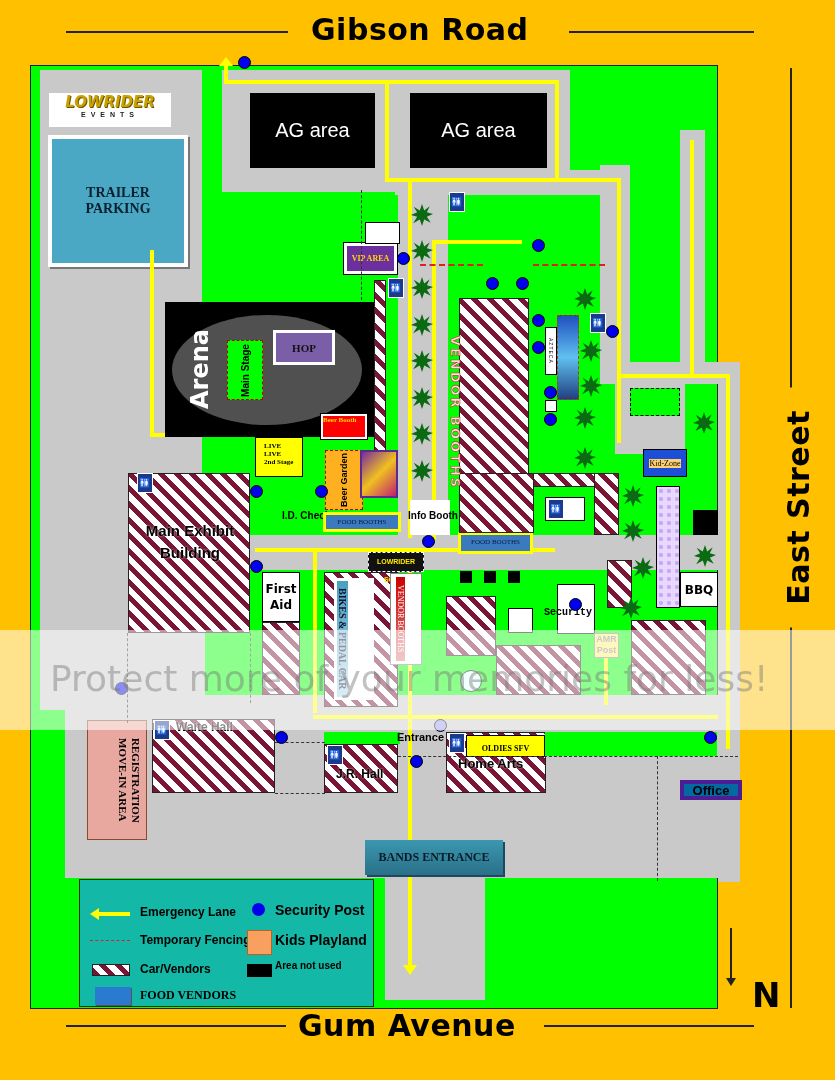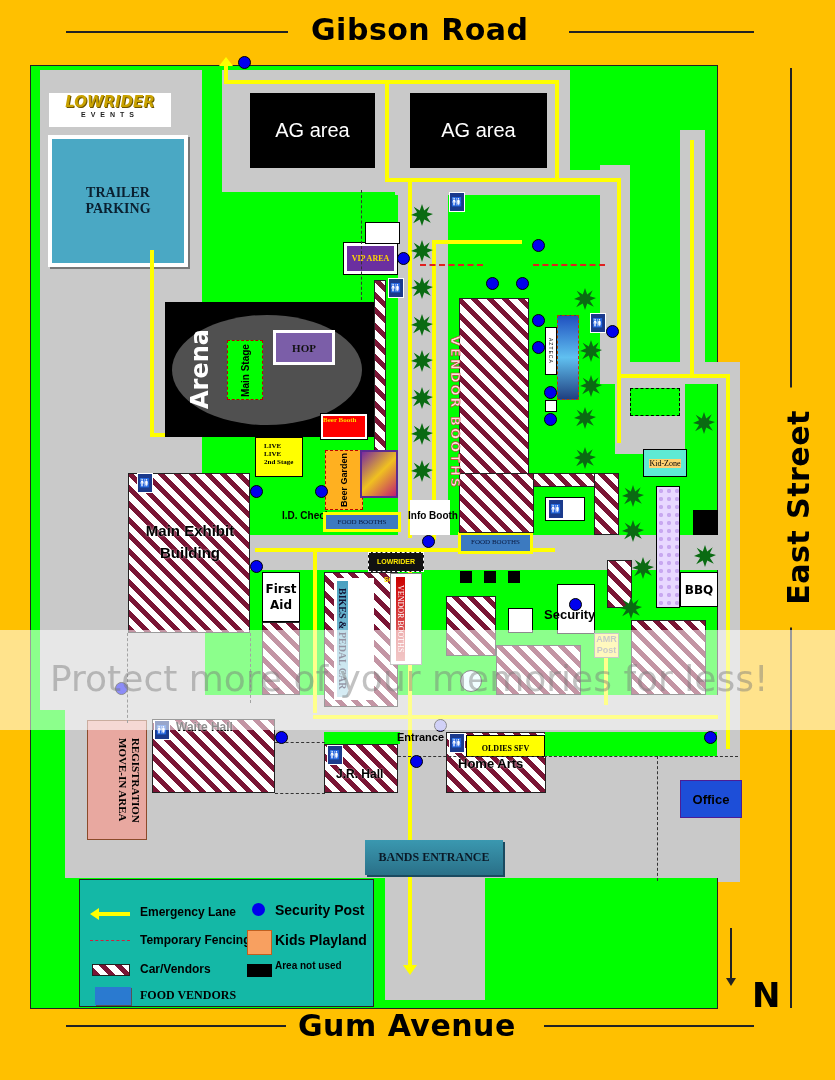--- a/index.html
+++ b/index.html
@@ -135,37 +135,37 @@
 <div class="abs" style="left:360px;top:405px;width:190px;text-align:center;transform:rotate(90deg);font-family:'DejaVu Sans',sans-serif;font-weight:bold;font-size:13px;color:#ffe0e0;-webkit-text-stroke:0.6px #c03030;letter-spacing:2px;">VENDOR BOOTHS</div>
 <div class="abs" style="left:545px;top:497px;width:40px;height:24px;background:#fff;border:1px solid #000;"></div>
 
 <div class="abs" style="left:545px;top:327px;width:12px;height:48px;background:#fff;border:1px solid #000;display:flex;align-items:center;justify-content:center;">
   <span style="writing-mode:vertical-rl;font-size:5px;letter-spacing:1px;">AZTECA</span>
 </div>
 <div class="abs" style="left:557px;top:315px;width:22px;height:85px;background:linear-gradient(180deg,#2050c0,#60c0f0,#204080);border:1px dashed #b04000;"></div>
 <div class="abs" style="left:545px;top:400px;width:12px;height:12px;background:#fff;border:1px solid #000;"></div>
 
 <div class="abs" style="left:630px;top:388px;width:50px;height:28px;border:1.5px dashed #000;background:#00ff00;"></div>
-<div class="abs" style="left:643px;top:449px;width:44px;height:28px;background:#5eead4;border:1px solid #000;display:flex;align-items:center;justify-content:center;">
+<div class="abs" style="left:643px;top:449px;width:44px;height:28px;background:#1d4ed8;border:1px solid #000;display:flex;align-items:center;justify-content:center;">
   <span class="serif" style="font-size:8px;background:#ffd070;">Kid-Zone</span>
 </div>
 <div class="abs" style="left:656px;top:486px;width:24px;height:122px;background:radial-gradient(circle,#c8a8f0 35%,#e8d8ff 40%);background-size:8px 8px;border:1px solid #000;"></div>
 <div class="abs blk" style="left:693px;top:510px;width:25px;height:25px;"></div>
 <div class="abs" style="left:680px;top:572px;width:38px;height:35px;background:#fff;border:1px solid #000;display:flex;align-items:center;justify-content:center;">
   <span style="font-family:'DejaVu Sans',sans-serif;font-weight:bold;font-size:12px;">BBQ</span>
 </div>
 <div class="abs hatch" style="left:607px;top:560px;width:25px;height:48px;"></div>
 <div class="abs hatch" style="left:631px;top:620px;width:75px;height:75px;"></div>
 
 <div class="abs blk" style="left:460px;top:571px;width:12px;height:12px;"></div>
 <div class="abs blk" style="left:484px;top:571px;width:12px;height:12px;"></div>
 <div class="abs blk" style="left:508px;top:571px;width:12px;height:12px;"></div>
 
 <div class="abs" style="left:557px;top:584px;width:38px;height:50px;background:#fff;border:1px solid #000;"></div>
-<div class="lbl" style="left:544px;top:607px;font-size:13px;font-family:Liberation Sans, sans-serif;">Security</div>
+<div class="lbl" style="left:544px;top:607px;font-size:10px;font-family:Liberation Mono, monospace;">Security</div>
 <div class="abs" style="left:508px;top:608px;width:25px;height:25px;background:#fff;border:1px solid #000;"></div>
 <div class="abs" style="left:594px;top:633px;width:25px;height:25px;background:#fff070;border:1px solid #888;font-size:9px;font-weight:bold;color:#888;text-align:center;line-height:11px;"><span>AMR Post</span></div>
 <div class="abs hatch" style="left:446px;top:596px;width:50px;height:60px;"></div>
 <div class="abs hatch" style="left:496px;top:645px;width:85px;height:50px;"></div>
 <div class="abs" style="left:460px;top:670px;width:22px;height:22px;border-radius:50%;background:#e0ffff;border:1px solid #000;"></div>
 
 <div class="abs hatch" style="left:128px;top:473px;width:122px;height:160px;"></div>
 <div class="lbl" style="left:140px;top:520px;width:100px;text-align:center;font-size:15px;line-height:22px;text-shadow:0 0 2px #fff;">Main Exhibit Building</div>
 
 <div class="abs" style="left:262px;top:572px;width:38px;height:50px;background:#fff;border:1px solid #000;display:flex;align-items:center;justify-content:center;text-align:center;">
@@ -190,21 +190,21 @@
 <div class="lbl" style="left:176px;top:720px;font-size:12px;text-shadow:0 0 2px #fff;">Waite Hall</div>
 <div class="abs" style="left:324px;top:732px;width:76px;height:12px;background:#00ff00;"></div>
 <div class="abs hatch" style="left:324px;top:744px;width:74px;height:49px;"></div>
 <div class="lbl" style="left:336px;top:767px;font-size:12px;text-shadow:0 0 2px #fff;">J.R. Hall</div>
 <div class="lbl" style="left:397px;top:731px;font-size:11px;">Entrance</div>
 <div class="abs hatch" style="left:446px;top:732px;width:100px;height:61px;"></div>
 <div class="abs" style="left:466px;top:735px;width:79px;height:22px;background:#ffff00;border:1px solid #000;text-align:center;line-height:20px;"><span class="serif" style="font-size:8px;font-weight:bold;font-family:'Liberation Serif',serif;">OLDIES SFV</span></div>
 <div class="lbl" style="left:458px;top:756px;font-size:13px;text-shadow:0 0 2px #fff;">Home Arts</div>
 <div class="abs" style="left:545px;top:732px;width:172px;height:24px;background:#00ff00;"></div>
 
-<div class="abs" style="left:680px;top:780px;width:62px;height:38px;background:#1d4ed8;border:1px solid #4c1d95;display:flex;align-items:center;justify-content:center;">
+<div class="abs" style="left:680px;top:780px;width:62px;height:20px;background:#0369a1;border:4px solid #4c1d95;display:flex;align-items:center;justify-content:center;">
   <span style="font-weight:bold;font-size:13px;">Office</span>
 </div>
 
 <div class="abs" style="left:365px;top:840px;width:138px;height:35px;background:linear-gradient(180deg,#3a98b0,#2a7088);box-shadow:2px 2px 0 #1a4a60;display:flex;align-items:center;justify-content:center;">
   <span class="serif" style="font-weight:bold;font-size:12px;color:#0a1a28;font-family:'Liberation Serif',serif;">BANDS ENTRANCE</span>
 </div>
 
 <div class="fence-v" style="left:127px;top:633px;height:90px;"></div>
 <div class="fence-v" style="left:250px;top:633px;height:70px;"></div>
 <div class="fence-v" style="left:657px;top:756px;height:125px;"></div>

